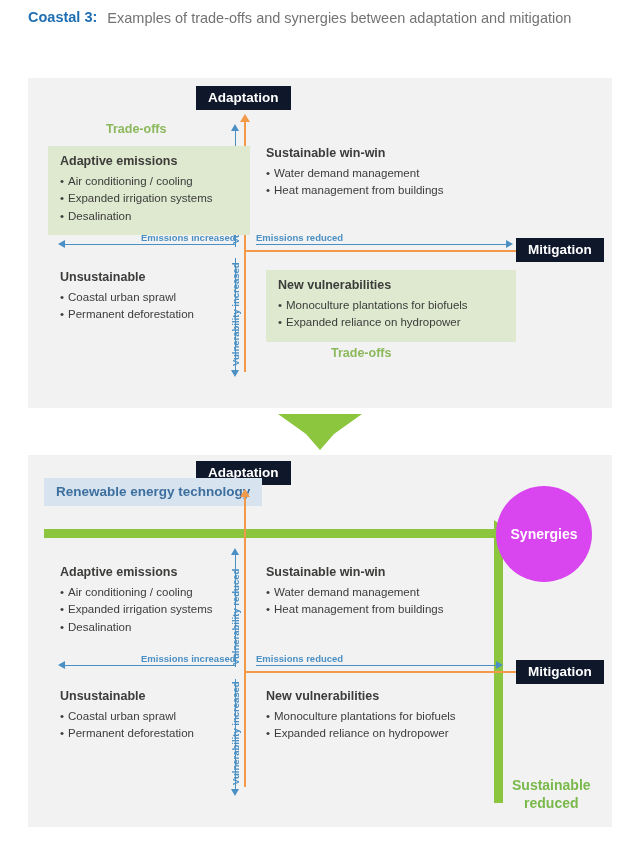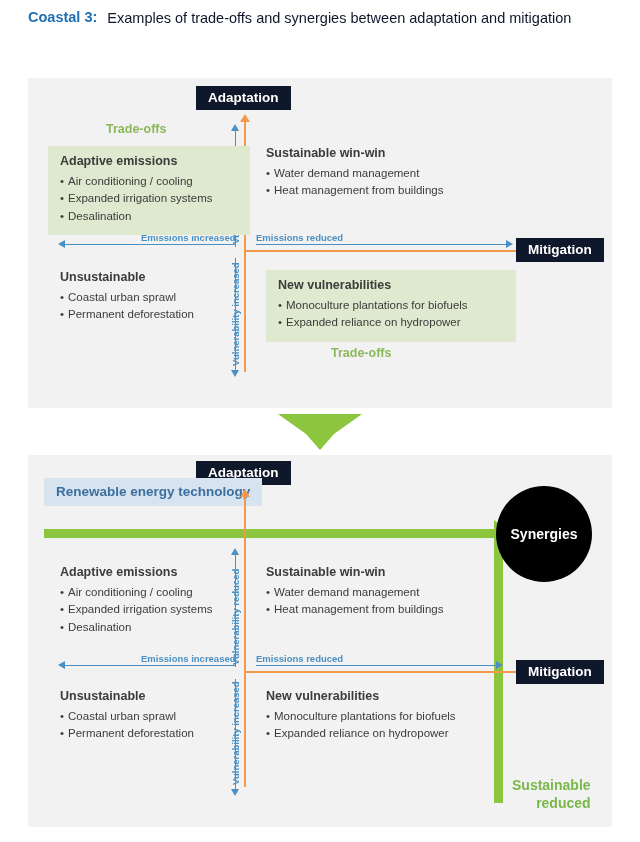--- a/index.html
+++ b/index.html
@@ -27,21 +27,21 @@
     gap: 10px;
   }
   .fig-label {
     color: #1f6fb2;
     font-weight: bold;
     font-size: 14.5px;
     white-space: nowrap;
     padding-top: 1px;
   }
   .fig-caption {
-    color: #0f172a;
+    color: #737373;
     font-size: 14.5px;
     line-height: 1.45;
     max-width: 470px;
   }
 
   
   .panel {
     position: absolute;
     background: #f2f2f2;
     left: 28px;
@@ -192,35 +192,35 @@
     font-weight: bold;
     font-size: 13.5px;
     padding: 6px 12px 7px 12px;
     white-space: nowrap;
   }
   .synergy-circle {
     position: absolute;
     width: 96px;
     height: 96px;
     border-radius: 50%;
-    background: #000000;
+    background: #d946ef;
     color: #ffffff;
     font-weight: bold;
     font-size: 14px;
     display: flex;
     align-items: center;
     justify-content: center;
   }
   .sustainable-practice {
     position: absolute;
     color: #79b84a;
     font-weight: bold;
     font-size: 14px;
     line-height: 1.25;
-    text-align: right;
+    text-align: center;
   }
   .green-bar-h {
     position: absolute;
     height: 9px;
     background: #8cc63f;
   }
   .green-bar-v {
     position: absolute;
     width: 9px;
     background: #8cc63f;

